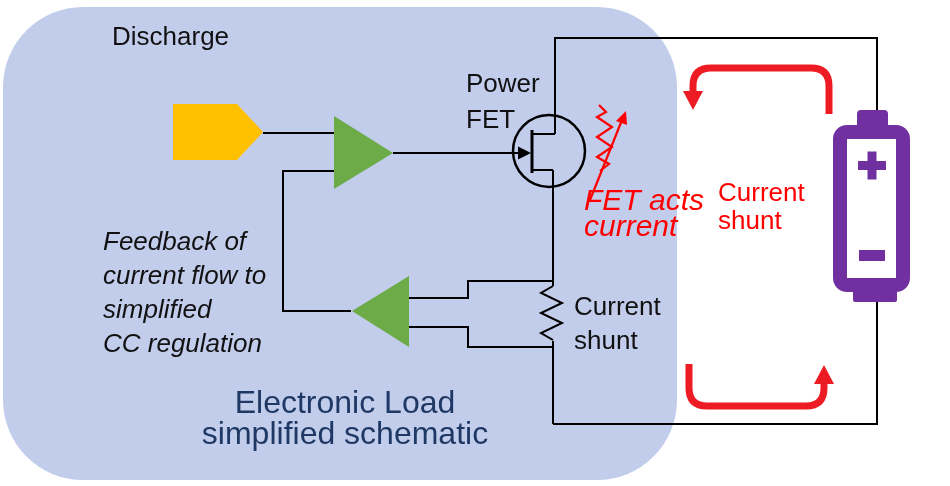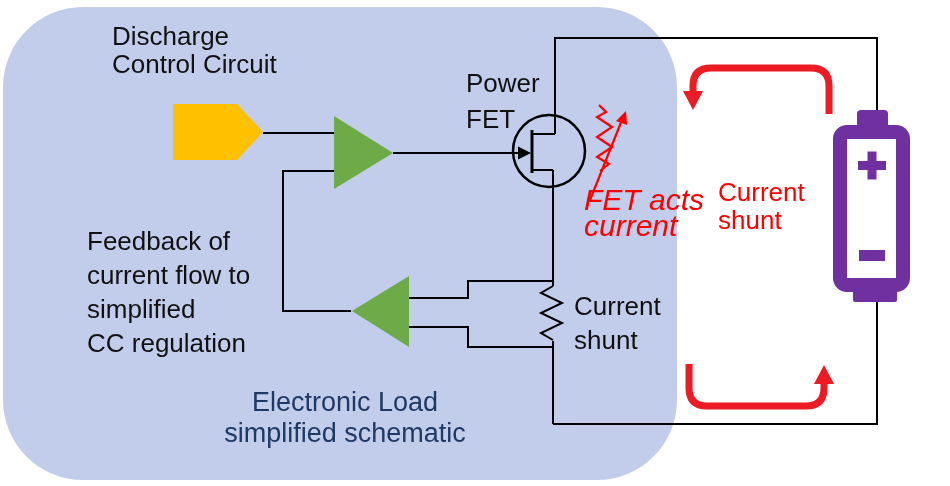--- a/index.html
+++ b/index.html
@@ -13,22 +13,22 @@
     background:#C2CDEC;border-radius:80px;
   }
   svg.layer{position:absolute;left:0;top:0;}
   .lbl{position:absolute;color:#111111;font-size:26px;}
   .lbl .ln{display:block;}
   .lbl-discharge{left:112px;top:22px;line-height:28px;}
   .lbl-powerfet{left:466px;top:65px;line-height:36px;}
   .lbl-fetacts{left:584px;top:187px;line-height:26px;font-size:30px;font-style:italic;color:#FF0000;}
   .lbl-currentflow{left:718px;top:178px;line-height:28px;color:#FF0000;}
   .lbl-currentshunt{left:574px;top:289px;line-height:34px;}
-  .lbl-feedback{left:87px;top:224px;line-height:34px;}
-  .lbl-caption{left:180px;top:387px;width:330px;line-height:31px;font-size:27px;
+  .lbl-feedback{left:103px;top:224px;line-height:34px;font-style:italic;}
+  .lbl-caption{left:180px;top:387px;width:330px;line-height:31px;font-size:32px;
     color:#1F3864;text-align:center;}
 </style>
 </head>
 <body>
 
 <div class="stage">
 
   <div class="panel"></div>
 
   <svg class="layer" width="950" height="486" viewBox="0 0 950 486">
@@ -82,21 +82,20 @@
       <g fill="#7030A0">
         <rect x="858" y="161" width="28" height="9"></rect>
         <rect x="867.5" y="151.5" width="9" height="28"></rect>
       </g>
       <rect x="859" y="250" width="26" height="11" fill="#7030A0"></rect>
     </g>
   </svg>
 
   <div class="lbl lbl-discharge">
     <span class="ln">Discharge</span>
-    <span class="ln">Control Circuit</span>
   </div>
 
   <div class="lbl lbl-powerfet">
     <span class="ln">Power</span>
     <span class="ln">FET</span>
   </div>
 
   <div class="lbl lbl-fetacts">
     <span class="ln">FET acts</span>
     <span class="ln">current</span>

